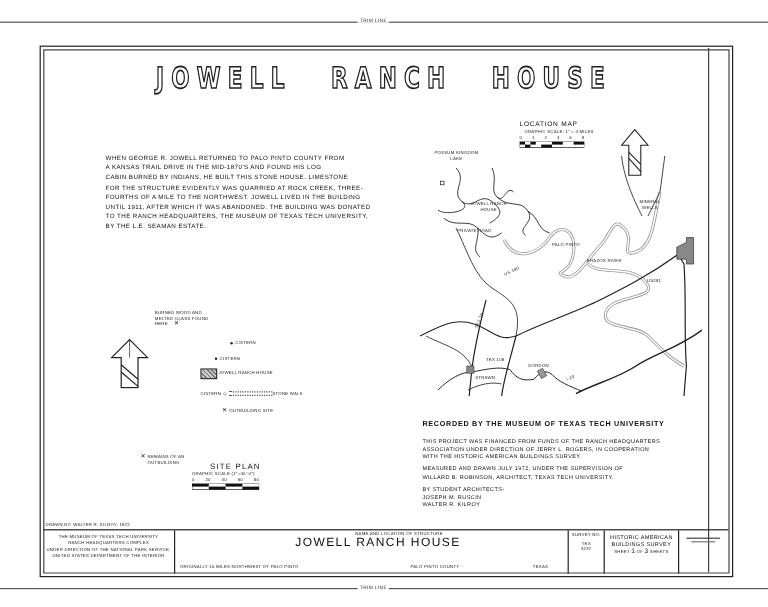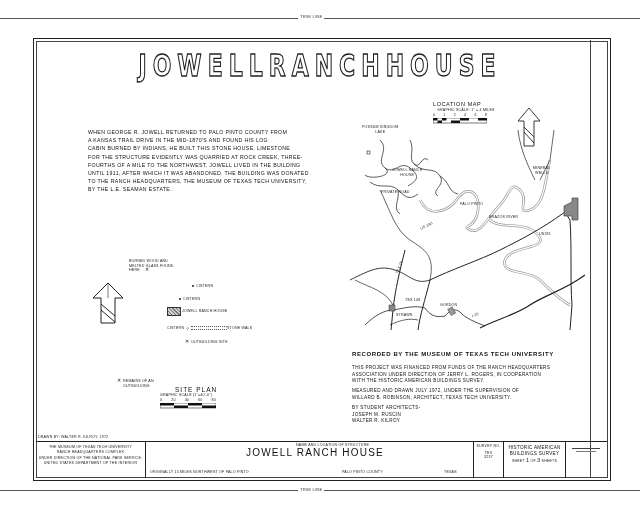--- a/index.html
+++ b/index.html
@@ -5,22 +5,22 @@
   html, body { margin: 0; padding: 0; background: #ffffff; }
   body { width: 640px; height: 506px; position: relative; overflow: hidden;
          font-family: "Liberation Sans", sans-serif; color: #111; }
   .abs { position: absolute; }
   .trim-line { position: absolute; left: 0; width: 640px; height: 1px; background: #555; }
   .trim-label { position: absolute; font-size: 4px; letter-spacing: 0.3px; color: #333;
                 background: #fff; padding: 0 2px; }
   .sheet { position: absolute; left: 33px; top: 38px; width: 576px; height: 441px;
            border: 1.5px solid #222; box-shadow: inset 0 0 0 2px #fff, inset 0 0 0 3px #444; }
   .title { position: absolute; left: 130px; top: 50px; width: 380px; height: 30px;
-           display: flex; justify-content: center; align-items: center;
-           font-family: "DejaVu Sans", sans-serif; font-weight: bold; font-size: 22px;
+           display: flex; justify-content: space-between; align-items: center;
+           font-family: "DejaVu Sans", sans-serif; font-weight: bold; font-size: 18px;
            letter-spacing: 6px; color: #fff;
            -webkit-text-stroke: 1px #222; text-stroke: 1px #222; }
   .title span { display: inline-block; transform: scaleY(1.35); }
   .narrative { position: absolute; left: 88px; top: 128px; width: 232px;
                font-size: 5.2px; line-height: 8.2px; letter-spacing: 0.35px;
                text-transform: uppercase; color: #111; white-space: pre-line; }
   .tiny { font-size: 3.6px; line-height: 4.5px; letter-spacing: 0.2px; text-transform: uppercase; color: #222; }
   .small { font-size: 4.6px; line-height: 6px; letter-spacing: 0.3px; text-transform: uppercase; color: #111; }
   .credits-heading { position: absolute; left: 352px; top: 351px; font-size: 6px; letter-spacing: 0.6px;
                      font-weight: bold; text-transform: uppercase; }

